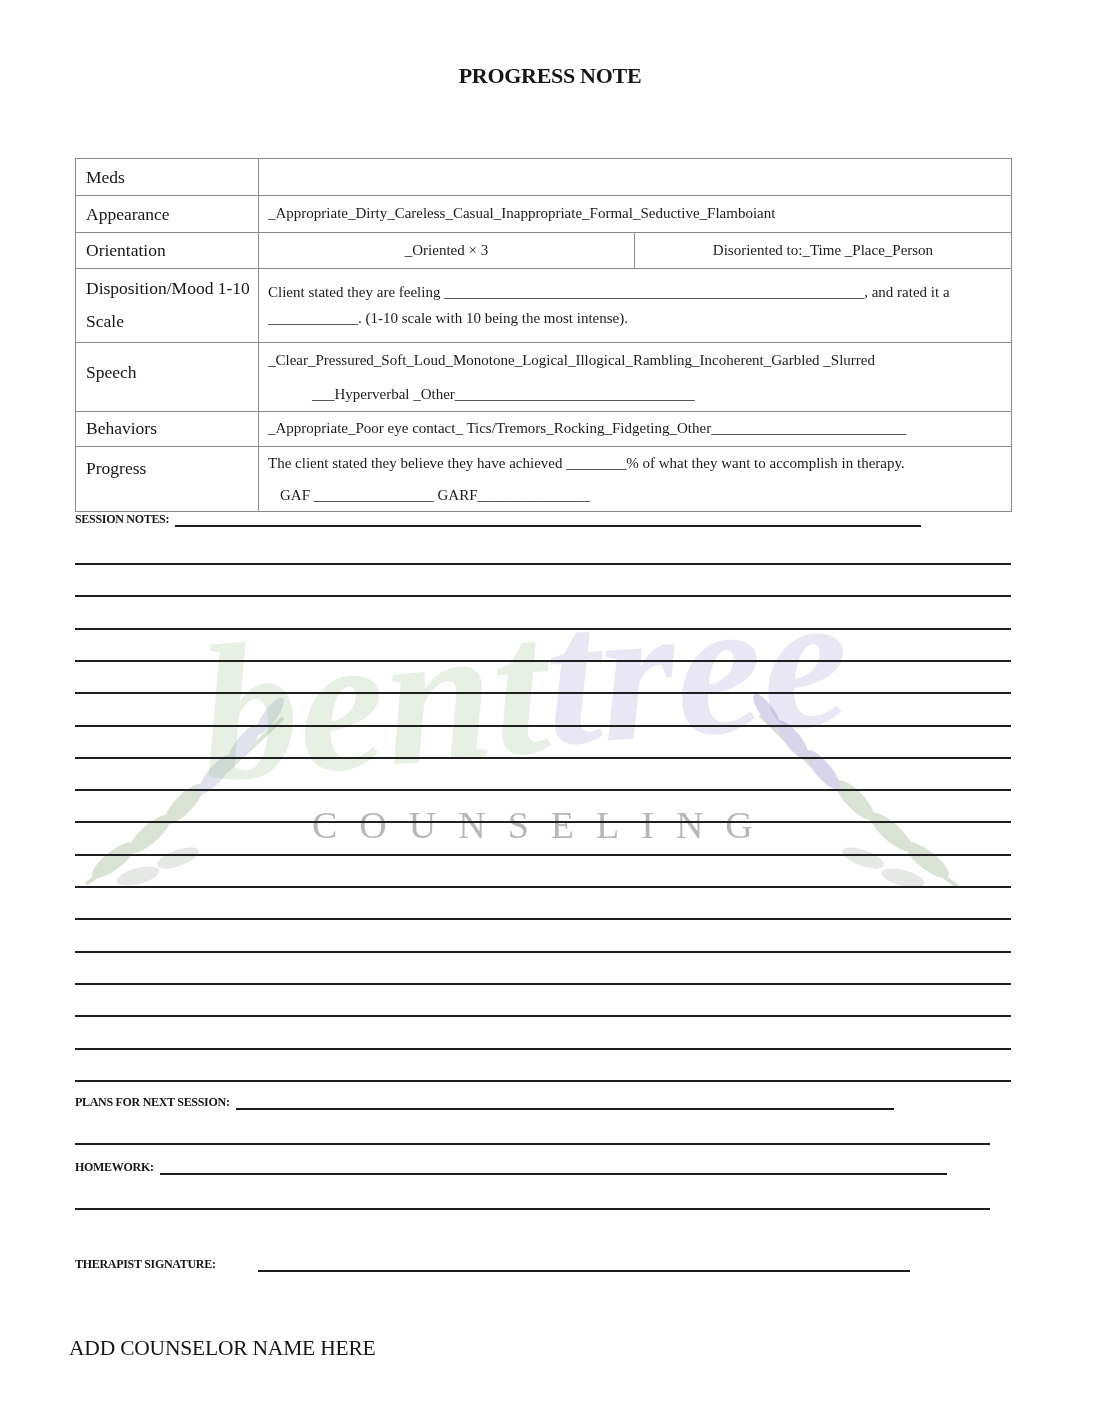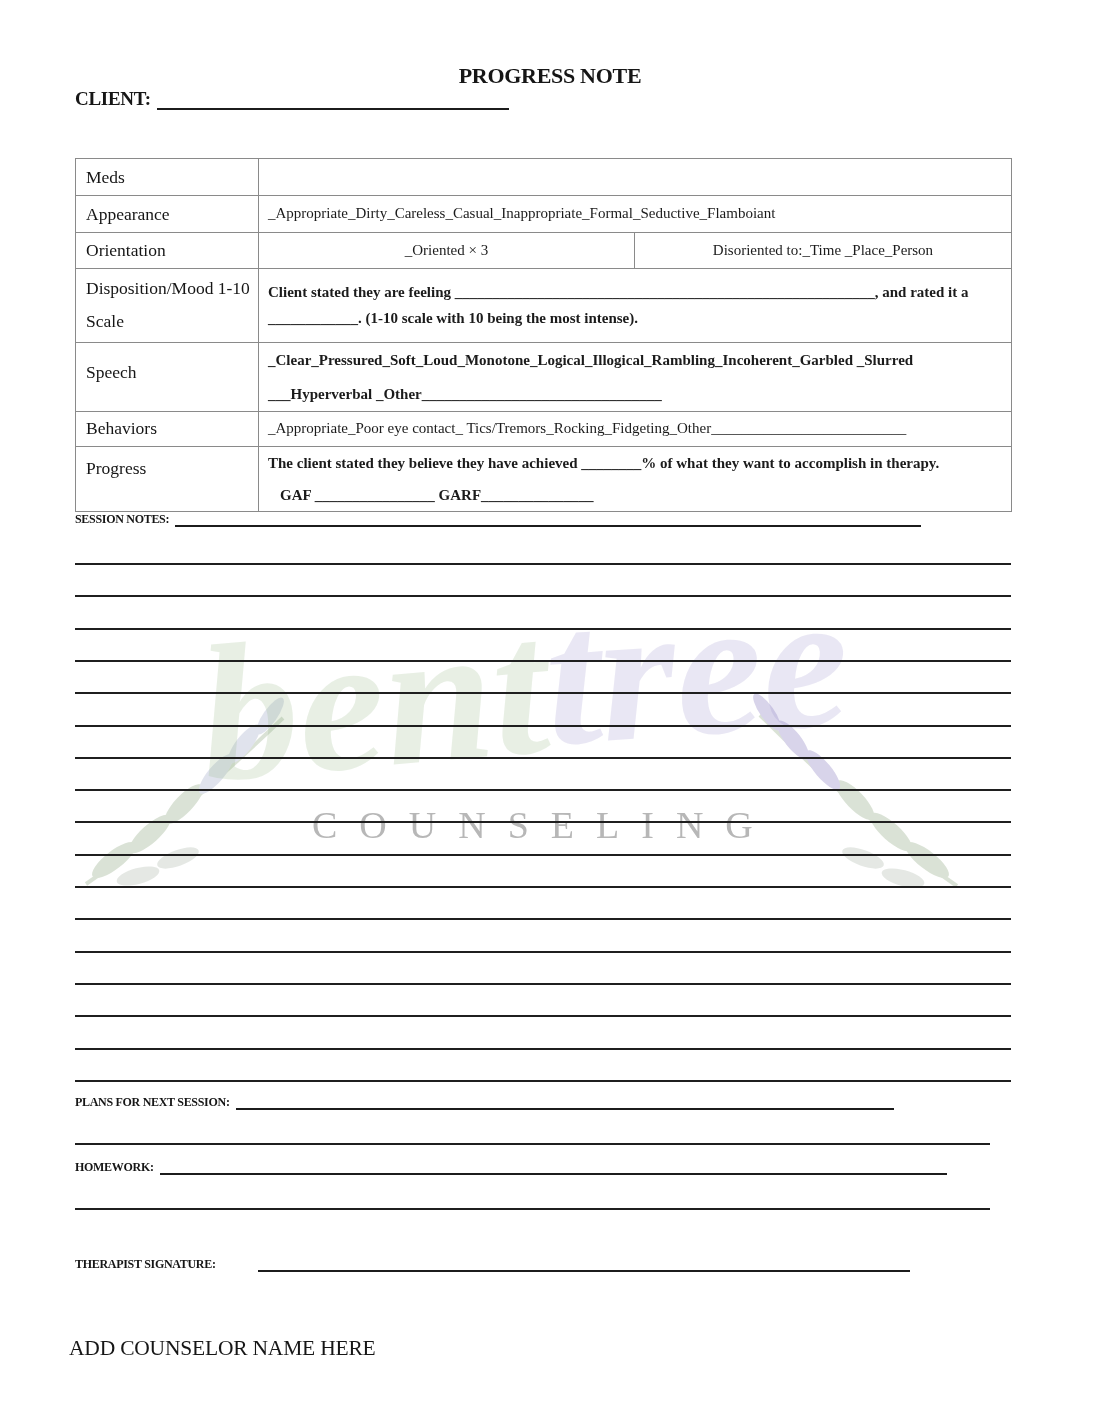--- a/index.html
+++ b/index.html
@@ -26,21 +26,21 @@
   .rule { position:absolute; border-top:2px solid #1f1f1f; }
   
   table.assess {
     position:absolute; top:158px; left:75px; width:936px;
     border-collapse:collapse; table-layout:fixed;
   }
   table.assess td { border:1px solid #8a8a8a; overflow:hidden; }
   td.lbl { font-size:17.5px; padding:3px 4px 3px 10px; vertical-align:middle; line-height:1.5; }
   td.val { font-size:15px; padding:2px 9px; vertical-align:middle; line-height:1.45; color:#1b1b1b; }
   td.val.ctr { text-align:center; }
-  .two-line div { white-space:nowrap;font-weight:bold; }
+  .two-line div { white-space:nowrap; }
   
   .rule-line { position:absolute; left:75px; width:936px; border-top:2px solid #1f1f1f; }
   
   .watermark { z-index:1; pointer-events:none; }
   .wm-script {
     position:absolute; font-style:italic; font-family:"Liberation Serif", serif;
     font-weight:bold; opacity:0.20; white-space:nowrap;
   }
   .wm-bent { top:588px; left:200px; font-size:195px; color:#8fb37e; transform:rotate(-5deg); }
   .wm-tree { top:556px; left:545px; font-size:195px; color:#968cc9; transform:rotate(-4deg); }
@@ -101,24 +101,20 @@
     </svg>
     <div class="wm-script wm-bent">bent</div>
     <div class="wm-script wm-tree">tree</div>
     <div class="wm-caps">COUNSELING</div>
   </div>
 
   <div class="layer content">
 
     <div class="doc-title">PROGRESS NOTE</div>
 
-    <div class="label-row" style="top:88px; left:75px;">
-      <span class="lbl-b">CLIENT:</span>
-      <span class="fill-line" style="width:352px;"></span>
-    </div>
 
 
     <table class="assess">
       <colgroup>
           <col style="width:183px">
           <col style="width:376px">
           <col style="width:377px">
         </colgroup>
       <tbody>
           <tr style="height:37px;">
@@ -138,21 +134,21 @@
         <td class="lbl" style="vertical-align:middle; line-height:1.9;">Disposition/Mood 1-10 Scale</td>
         <td class="val two-line" colspan="2">
           <div style="line-height:26px;">Client stated they are feeling ________________________________________________________, and rated it a</div>
           <div style="line-height:26px;">____________. (1-10 scale with 10 being the most intense).</div>
         </td>
       </tr>
       <tr style="height:69px;">
         <td class="lbl" style="vertical-align:top; padding-top:16px;">Speech</td>
         <td class="val two-line" colspan="2">
           <div style="line-height:24px;">_Clear_Pressured_Soft_Loud_Monotone_Logical_Illogical_Rambling_Incoherent_Garbled _Slurred</div>
-          <div style="line-height:24px; margin-top:10px;">___Hyperverbal _Other________________________________</div>
+          <div style="line-height:24px; margin-top:10px;margin-left:44px;">___Hyperverbal _Other________________________________</div>
         </td>
       </tr>
       <tr style="height:35px;">
         <td class="lbl">Behaviors</td>
         <td class="val" colspan="2">_Appropriate_Poor eye contact_ Tics/Tremors_Rocking_Fidgeting_Other__________________________</td>
       </tr>
       <tr style="height:65px;">
         <td class="lbl" style="vertical-align:top; padding-top:8px;">Progress</td>
         <td class="val two-line" colspan="2">
           <div style="line-height:24px;">The client stated they believe they have achieved ________% of what they want to accomplish in therapy.</div>

